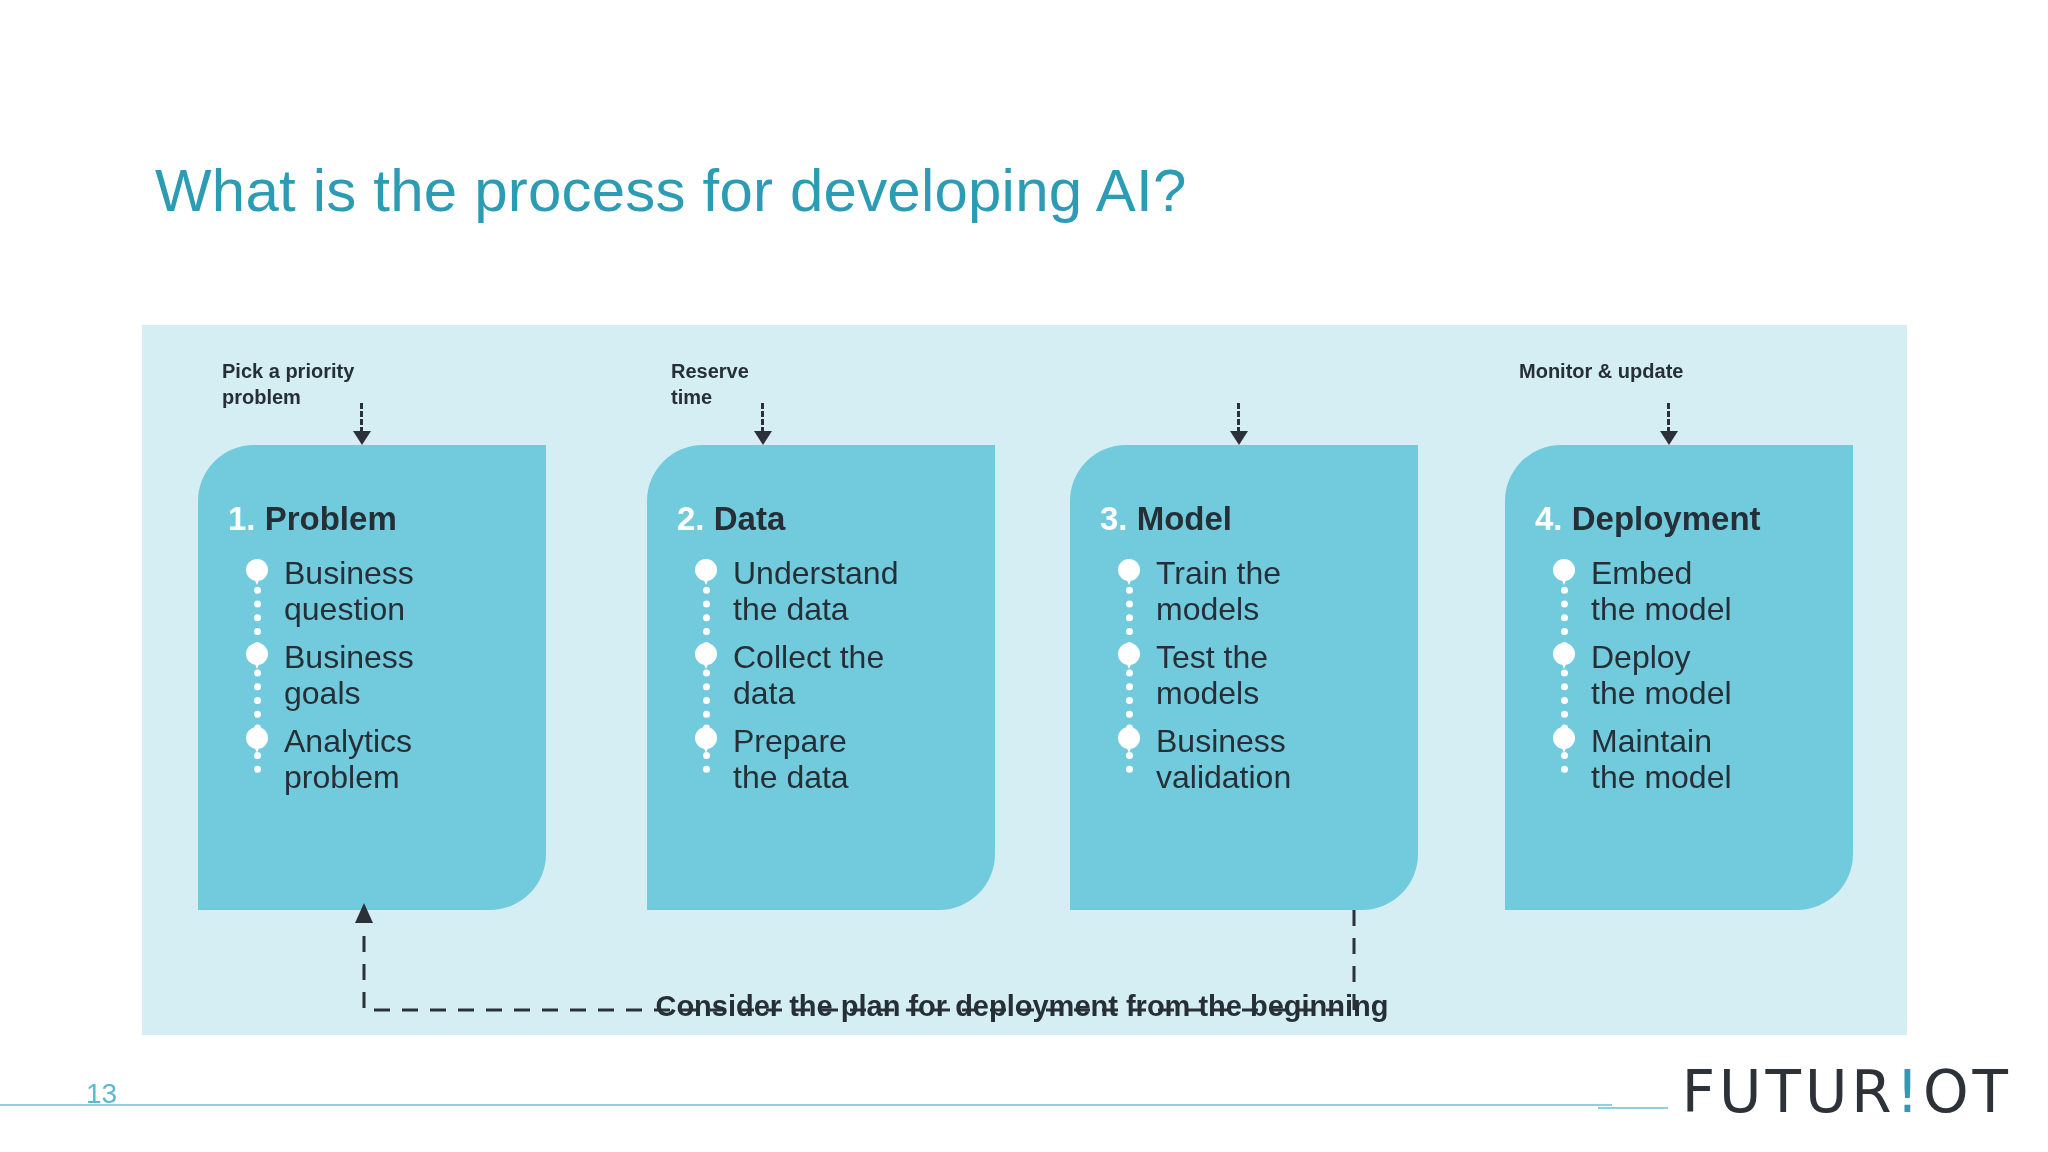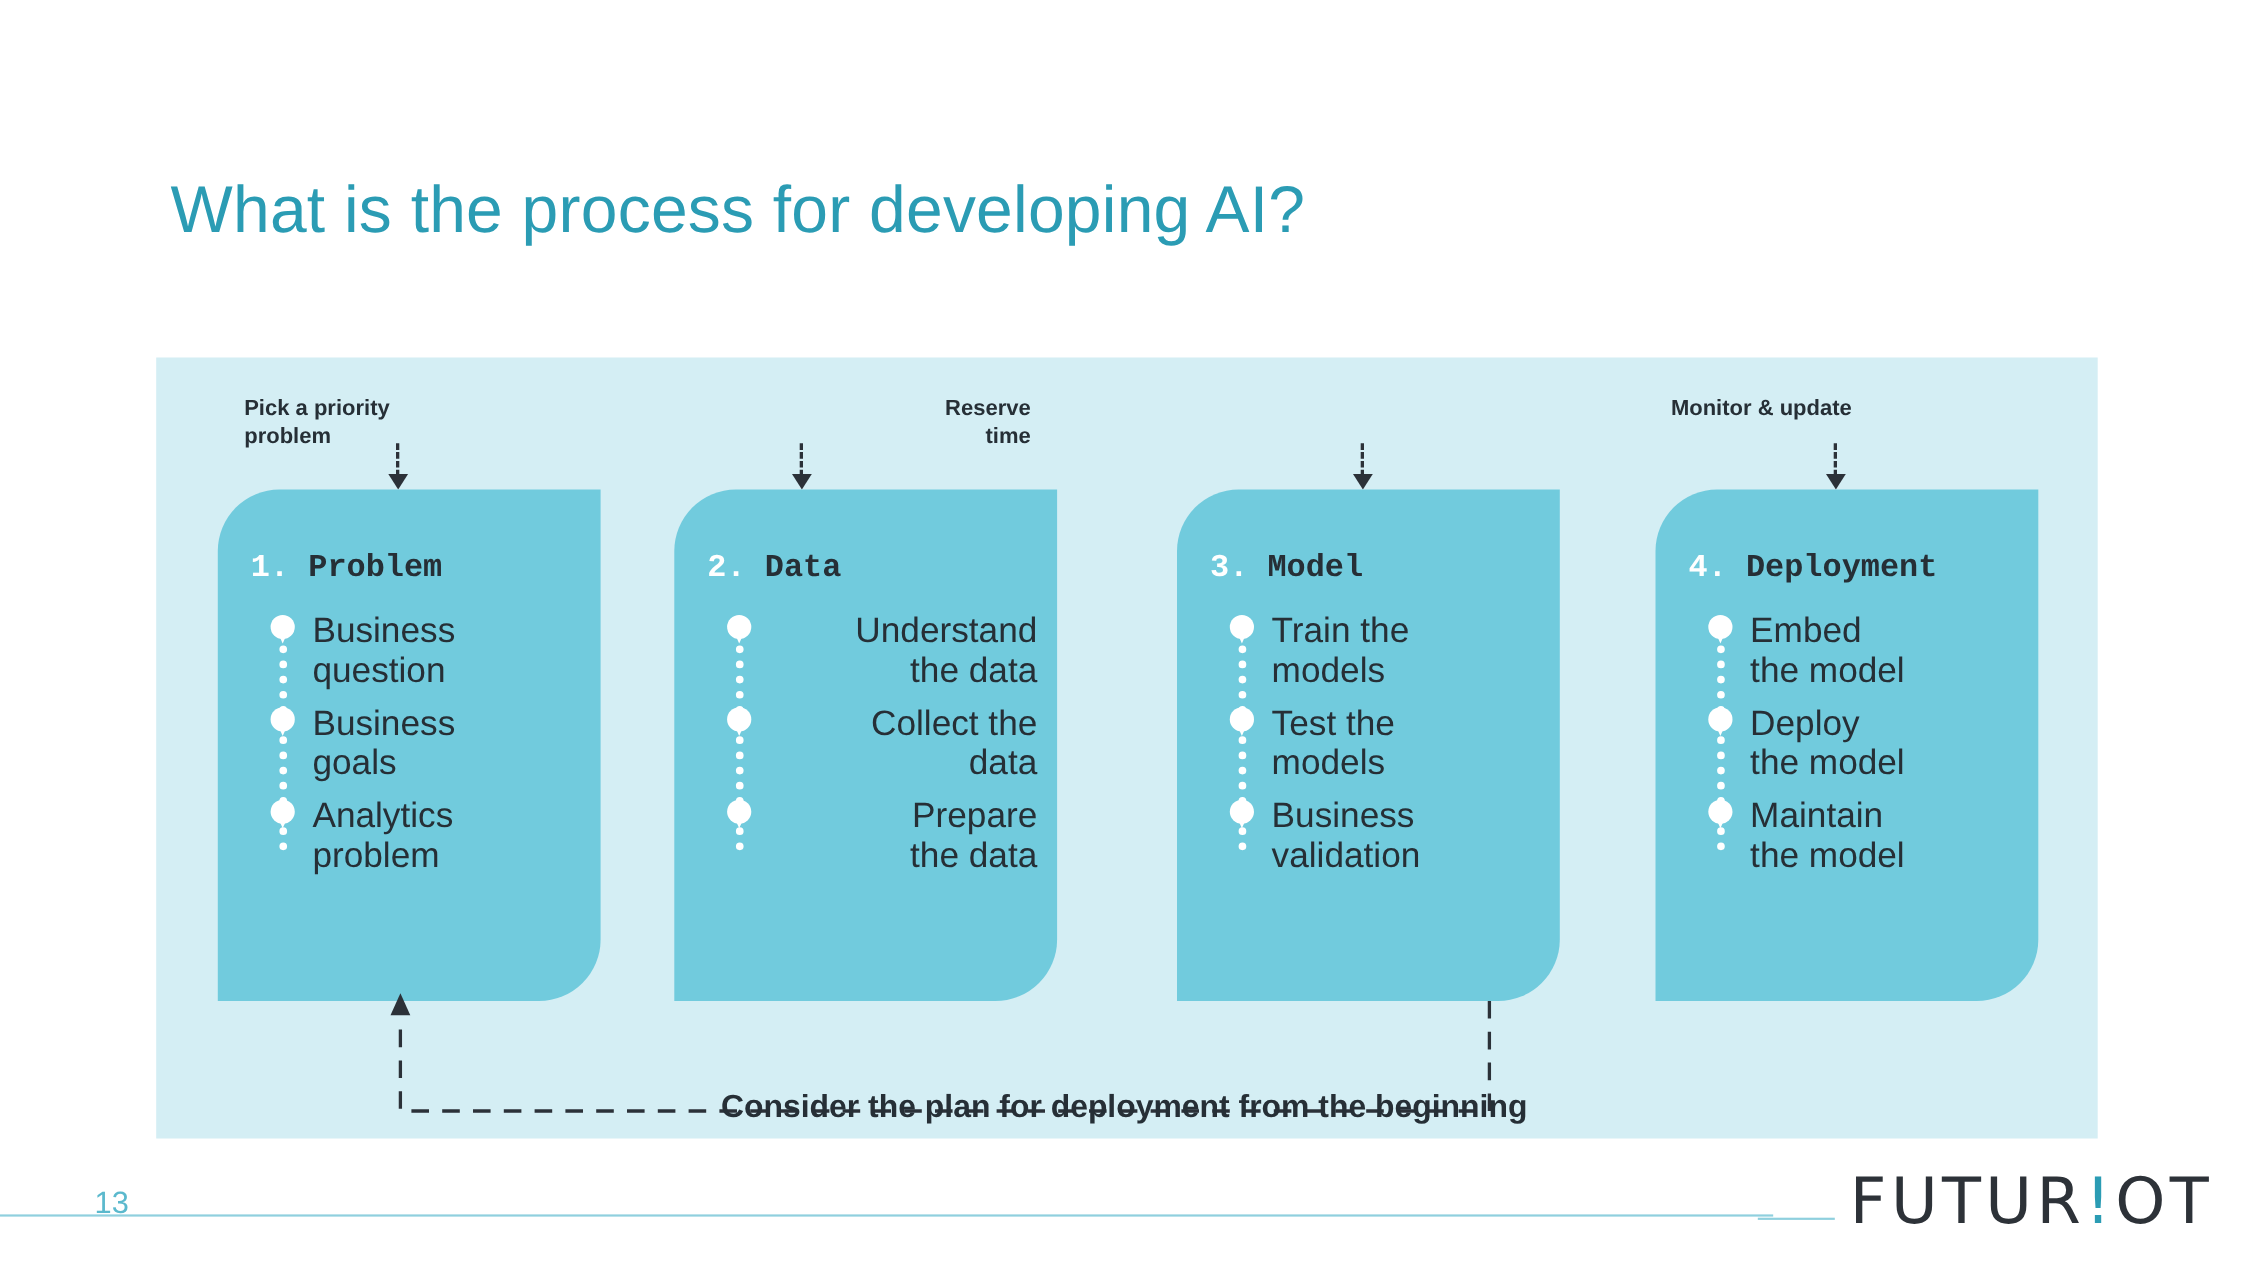--- a/index.html
+++ b/index.html
@@ -40,21 +40,21 @@
   }
 
   
   .column {
     position: absolute;
     top: 0;
     width: 400px;
     height: 100%;
   }
   .col-0 { left: 18px; }
-  .col-1 { left: 433px; text-align: right; }
+  .col-1 { left: 467px; }
   .col-2 { left: 890px; }
   .col-3 { left: 1325px; }
 
   
   .annotation {
     position: absolute;
     left: 62px;
     top: 34px;
     width: 300px;
     font-size: 20px;
@@ -101,24 +101,23 @@
     width: 348px;
     height: 465px;
     background: #71cbdd;
     border-top-left-radius: 56px;
     border-bottom-right-radius: 56px;
   }
   .card-heading {
     position: absolute;
     left: 30px;
     top: 55px;
-    font-size: 29px;
+    font-size: 33px;
     font-weight: bold;
     white-space: nowrap;
-    font-family: Liberation Mono, monospace;
   }
   .card-num {
     color: #ffffff;
     font-weight: bold;
   }
   .card-name {
     color: #262f36;
     font-weight: bold;
   }
 

